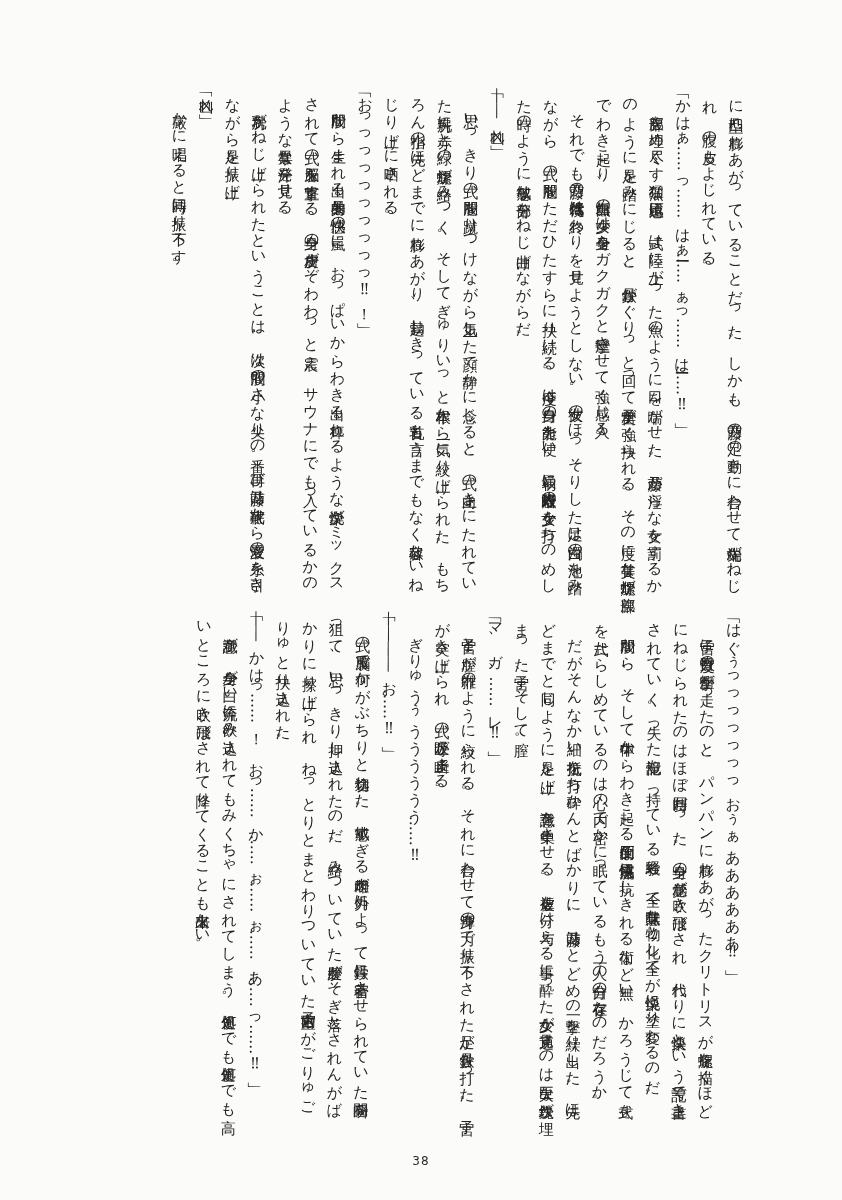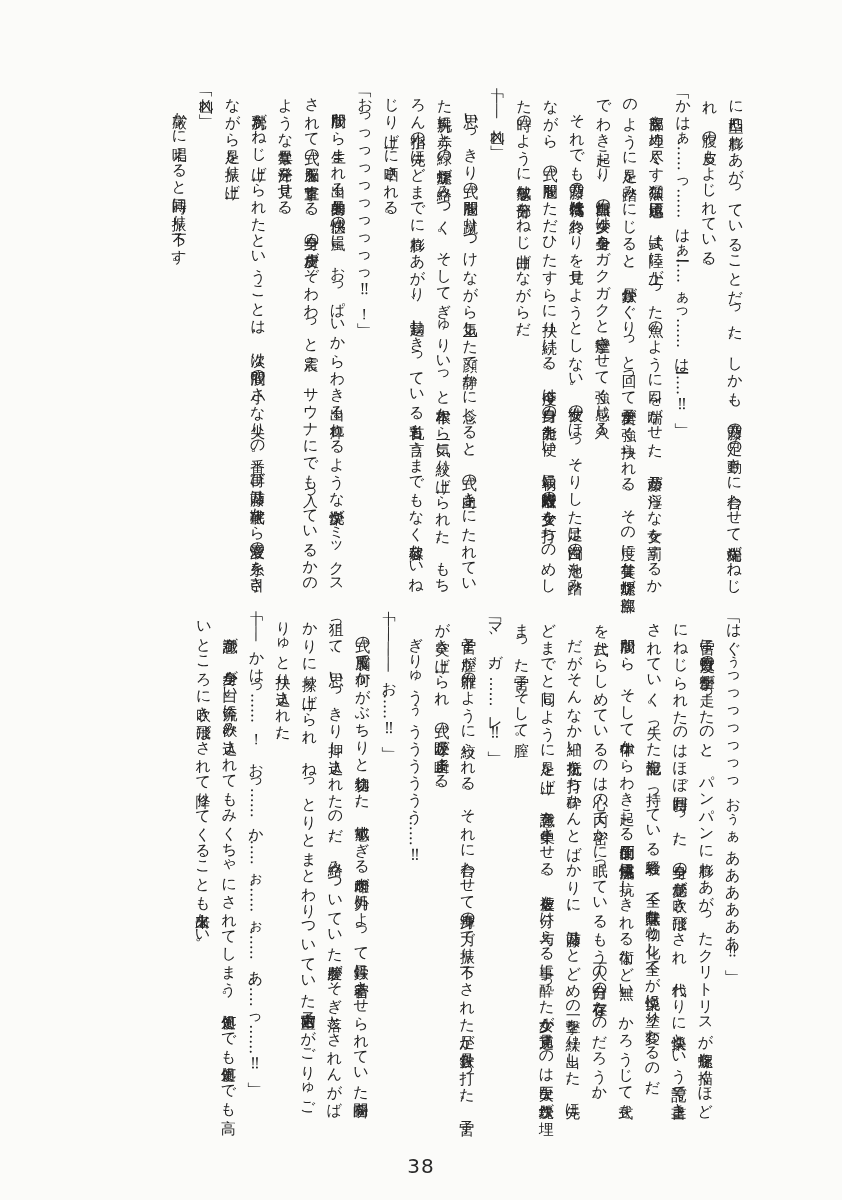--- a/index.html
+++ b/index.html
@@ -52,21 +52,21 @@
     padding: 0;
   }
   .para.indent { text-indent: 1em; }
   .page-number {
     position: absolute;
     top: 1154px;
     left: 0;
     width: 842px;
     text-align: center;
     font-family: "DejaVu Sans", "Liberation Sans", sans-serif;
-    font-size: 20px;
+    font-size: 12px;
     color: #2a2a2a;
     letter-spacing: 1px;
   }
 </style>
 </head>
 <body>
 
 <div class="page">
   <div class="sheet">
     <div class="band band-top">

